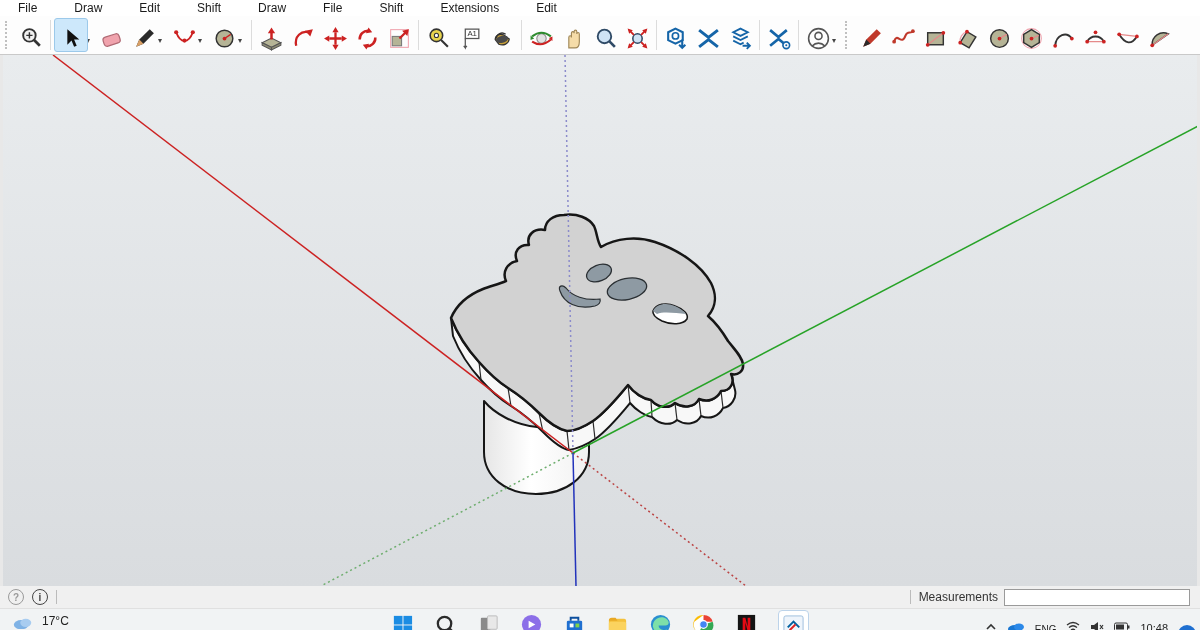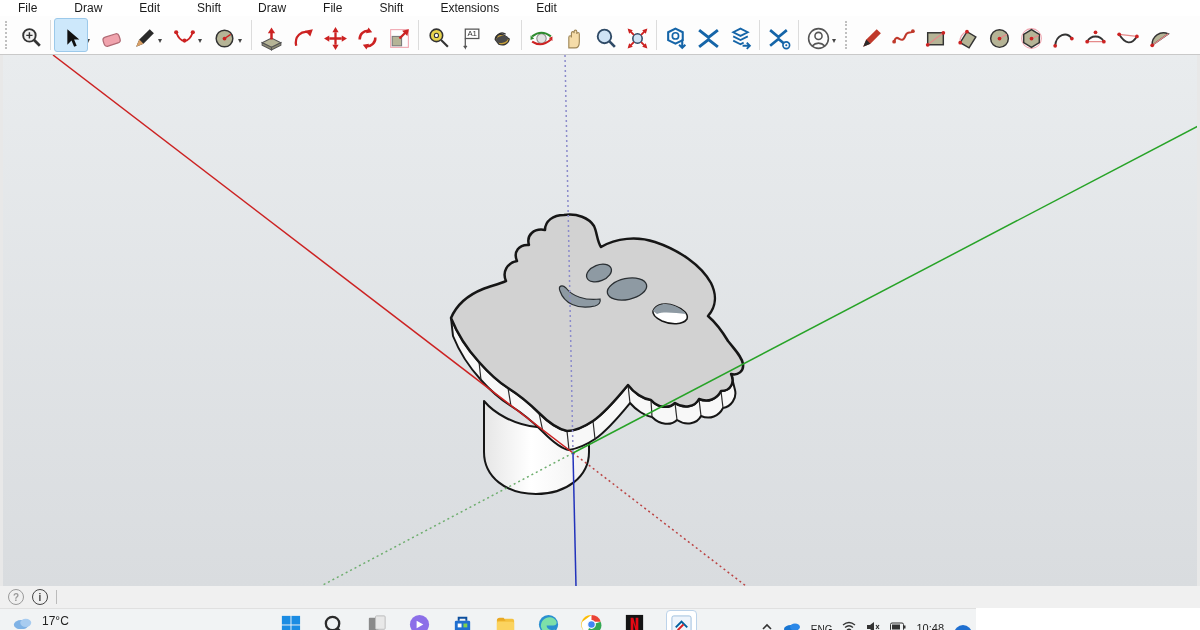--- a/index.html
+++ b/index.html
@@ -19,21 +19,21 @@
   .viewport{position:absolute;top:55px;left:0;width:1200px;height:531px;background:linear-gradient(#e9ecee,#d9dcdf);border-left:3px solid #e8e8e8;border-right:3px solid #e8e8e8;box-sizing:border-box;overflow:hidden;}
   .viewport svg{position:absolute;left:-3px;top:0;}
   
   .statusbar{position:absolute;top:586px;left:0;width:1200px;height:22px;background:#f0f0f0;display:flex;align-items:center;font-size:12px;color:#333;}
   .sb-ico{width:14px;height:14px;border-radius:50%;border:1.5px solid #9a9a9a;color:#9a9a9a;font-size:10px;display:flex;align-items:center;justify-content:center;margin-left:8px;font-weight:bold;}
   .sb-ico.dark{border-color:#444;color:#444;}
   .sb-div{width:1px;height:14px;background:#bbb;margin:0 8px;}
   .measure-input{width:178px;height:15px;border:1px solid #9a9a9a;background:#fff;margin:0 10px 0 6px;font-size:11px;padding:0 3px;}
   .sb-right{margin-left:auto;display:flex;align-items:center;}
   
-  .taskbar{position:absolute;top:608px;left:0;width:976px;height:22px;background:#f1f3f4;border-top:1px solid #e0e0e0;overflow:hidden;}
+  .taskbar{position:absolute;top:608px;left:0;width:1200px;height:22px;background:#f1f3f4;border-top:1px solid #e0e0e0;overflow:hidden;}
   .tk-center{position:absolute;left:0;right:0;top:4px;display:flex;justify-content:center;gap:20px;}
   .tk-ic{width:23px;height:23px;flex:0 0 auto;}
   .tk-active{background:#fff;border:1px solid #bcd3ea;border-radius:4px;width:29px;height:29px;margin-top:-3px;display:flex;align-items:center;justify-content:center;}
   .tk-left{position:absolute;left:12px;top:4px;display:flex;align-items:center;gap:8px;font-size:12px;color:#222;}
   .tk-right{position:absolute;right:4px;top:2px;display:flex;align-items:center;gap:10px;font-size:11px;color:#222;}
   .badge{width:18px;height:18px;border-radius:50%;background:#1f6fd0;color:#fff;font-size:10px;display:flex;align-items:center;justify-content:center;margin-top:14px;}
   .tk-time{font-size:11px;margin-top:2px;}
 </style>
 </head>
 <body>
@@ -408,20 +408,25 @@
       <line x1="573" y1="453" x2="576" y2="586" stroke="#2233bb"></line>
       <line x1="565" y1="55" x2="573" y2="453" stroke-dasharray="2,3" stroke="#8b8bcb"></line>
     </g>
   </svg>
 </div>
 
 <div class="statusbar">
   <div class="sb-ico">?</div>
   <div class="sb-ico dark">i</div>
   <div class="sb-div"></div>
+  <div class="sb-right">
+    <div class="sb-div"></div>
+    <span>Measurements</span>
+    <input class="measure-input" type="text" value="" style="">
+  </div>
 </div>
 
 <div class="taskbar">
   <div class="tk-left">
     <svg width="22" height="16" viewBox="0 0 24 16">
         <ellipse cx="10" cy="12" rx="8" ry="5" fill="#7fb2e5"></ellipse>
         <ellipse cx="15" cy="10" rx="6" ry="4.5" fill="#a8ccf0"></ellipse>
       </svg>
     <span>17°C</span>
   </div>

